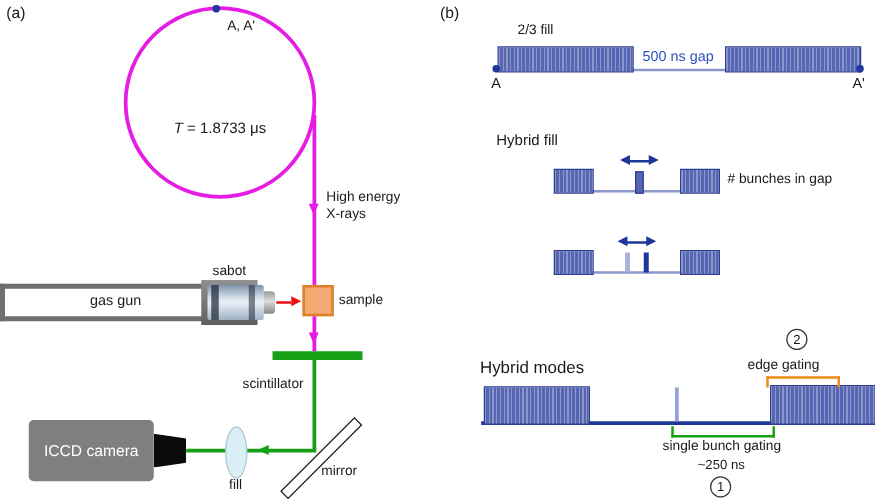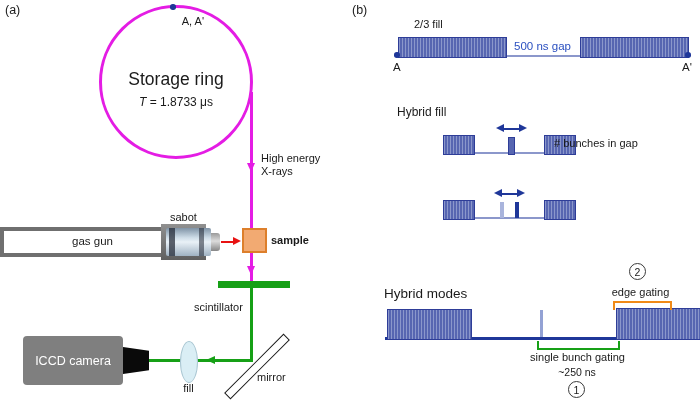--- a/index.html
+++ b/index.html
@@ -42,21 +42,20 @@
 </head>
 <body>
 
 <div id="fig">
 
   <div class="panel-tag" style="left:5px;top:3px;">(a)</div>
 
   <div class="ring"></div>
   <div class="dot" style="left:170px;top:4px;"></div>
   <div class="lbl" style="left:142px;top:15px;width:62px;text-align:right;">A, A'</div>
-  <div class="lbl" style="left:106px;top:69px;width:140px;text-align:center;font-size:17.5px;line-height:20px;">Storage ring</div>
   <div class="lbl" style="left:106px;top:96px;width:140px;text-align:center;font-size:12px;"><i>T</i><span> = 1.8733 μs</span></div>
 
   <div class="mag-line" style="left:249.8px;top:92px;height:136px;"></div>
   <div class="arr-down-mag" style="left:246.8px;top:163px;"></div>
   <div class="lbl" style="left:261px;top:152px;">
     <div>High energy</div>
     <div>X-rays</div>
   </div>
 
   <div class="abs" style="left:0;top:227px;width:205px;height:30px;box-sizing:border-box;background:#fff;border:4.5px solid var(--gun-gray);border-right:none;"></div>
@@ -66,21 +65,21 @@
   <div class="abs" style="left:166px;top:228px;width:45px;height:28px;border-radius:2px;background:linear-gradient(180deg,#7f93a6 0%,#cfdde8 35%,#e9f1f7 50%,#9fb2c2 100%);"></div>
   <div class="abs" style="left:169px;top:228px;width:6px;height:28px;background:rgba(35,40,52,0.72);"></div>
   <div class="abs" style="left:199px;top:228px;width:5px;height:28px;background:rgba(35,40,52,0.55);"></div>
   <div class="abs" style="left:211px;top:233px;width:9px;height:18px;border-radius:0 3px 3px 0;background:linear-gradient(180deg,#9a9a9a,#dcdcdc 45%,#868686);"></div>
   <div class="lbl" style="left:170px;top:211px;">sabot</div>
 
   <div class="abs" style="left:221px;top:240.5px;width:12px;height:2.6px;background:var(--red);"></div>
   <div class="arr-right-red" style="left:233px;top:236.7px;"></div>
 
   <div class="abs" style="left:242px;top:228px;width:25px;height:25px;box-sizing:border-box;background:var(--sample-fill);border:2px solid var(--sample-border);"></div>
-  <div class="lbl" style="left:271px;top:234px;font-weight:bold;">sample</div>
+  <div class="lbl" style="left:271px;top:234px;">sample</div>
 
   <div class="mag-line" style="left:249.8px;top:253px;height:28px;"></div>
   <div class="arr-down-mag" style="left:246.8px;top:266px;"></div>
 
   <div class="abs" style="left:218px;top:281px;width:72px;height:6.5px;background:var(--green);"></div>
   <div class="lbl" style="left:194px;top:301px;">scintillator</div>
 
   <div class="grn-line" style="left:249.8px;top:287.5px;width:3px;height:72px;"></div>
   <div class="grn-line" style="left:149px;top:358.6px;width:104px;height:3px;"></div>
   <div class="arr-left-grn" style="left:206px;top:355.6px;"></div>
@@ -108,37 +107,37 @@
   <div class="lbl" style="left:393px;top:61px;font-size:11.5px;">A</div>
   <div class="lbl" style="left:682px;top:61px;font-size:11.5px;">A'</div>
 
   <div class="lbl" style="left:397px;top:106px;font-size:12px;">Hybrid fill</div>
 
   <div class="baseline" style="left:443px;top:152.3px;width:131px;"></div>
   <div class="blk" style="left:443px;top:135px;width:30px;height:18px;"></div>
   <div class="blk" style="left:544px;top:135px;width:30px;height:18px;"></div>
   <div class="bunch" style="left:507.5px;top:137px;width:5px;height:16px;"></div>
   <div class="dbl" style="left:503px;top:127.5px;width:17px;"></div>
-  <div class="lbl" style="left:554px;top:137px;"># bunches in gap</div>
+  <div class="lbl" style="left:582px;top:137px;"># bunches in gap</div>
 
   <div class="baseline" style="left:443px;top:217.3px;width:131px;"></div>
   <div class="blk" style="left:443px;top:200px;width:30px;height:18px;"></div>
   <div class="blk" style="left:544px;top:200px;width:30px;height:18px;"></div>
   <div class="abs" style="left:499.5px;top:202px;width:4.5px;height:16px;background:var(--light-bunch);"></div>
   <div class="abs" style="left:514.5px;top:202px;width:4.5px;height:16px;background:var(--navy);"></div>
   <div class="dbl" style="left:501px;top:192.5px;width:17px;"></div>
 
   <div class="lbl" style="left:384px;top:287px;font-size:13.5px;">Hybrid modes</div>
   <div class="baseline-dark" style="left:385px;top:337px;width:315px;"></div>
   <div class="blk" style="left:387px;top:309px;width:83px;height:28.5px;"></div>
   <div class="abs" style="left:539.5px;top:310px;width:3.5px;height:27px;background:var(--pale-bunch);"></div>
   <div class="blk" style="left:616px;top:308px;width:84px;height:29.5px;"></div>
 
   <div class="bracket-orange" style="left:613px;top:301px;width:55px;height:6.5px;"></div>
-  <div class="lbl" style="left:598px;top:286px;width:85px;text-align:center;">edge gating</div>
+  <div class="lbl" style="left:598px;top:286px;width:85px;text-align:left;">edge gating</div>
   <div class="circ" style="left:629px;top:263px;">2</div>
 
   <div class="bracket-green" style="left:537px;top:341px;width:79px;height:6.5px;"></div>
   <div class="lbl" style="left:527px;top:351px;width:101px;text-align:center;">single bunch gating</div>
   <div class="lbl" style="left:537px;top:366px;width:80px;text-align:center;font-size:10.5px;">~250 ns</div>
   <div class="circ" style="left:568px;top:381px;">1</div>
 
 </div>
 
 </body></html>

